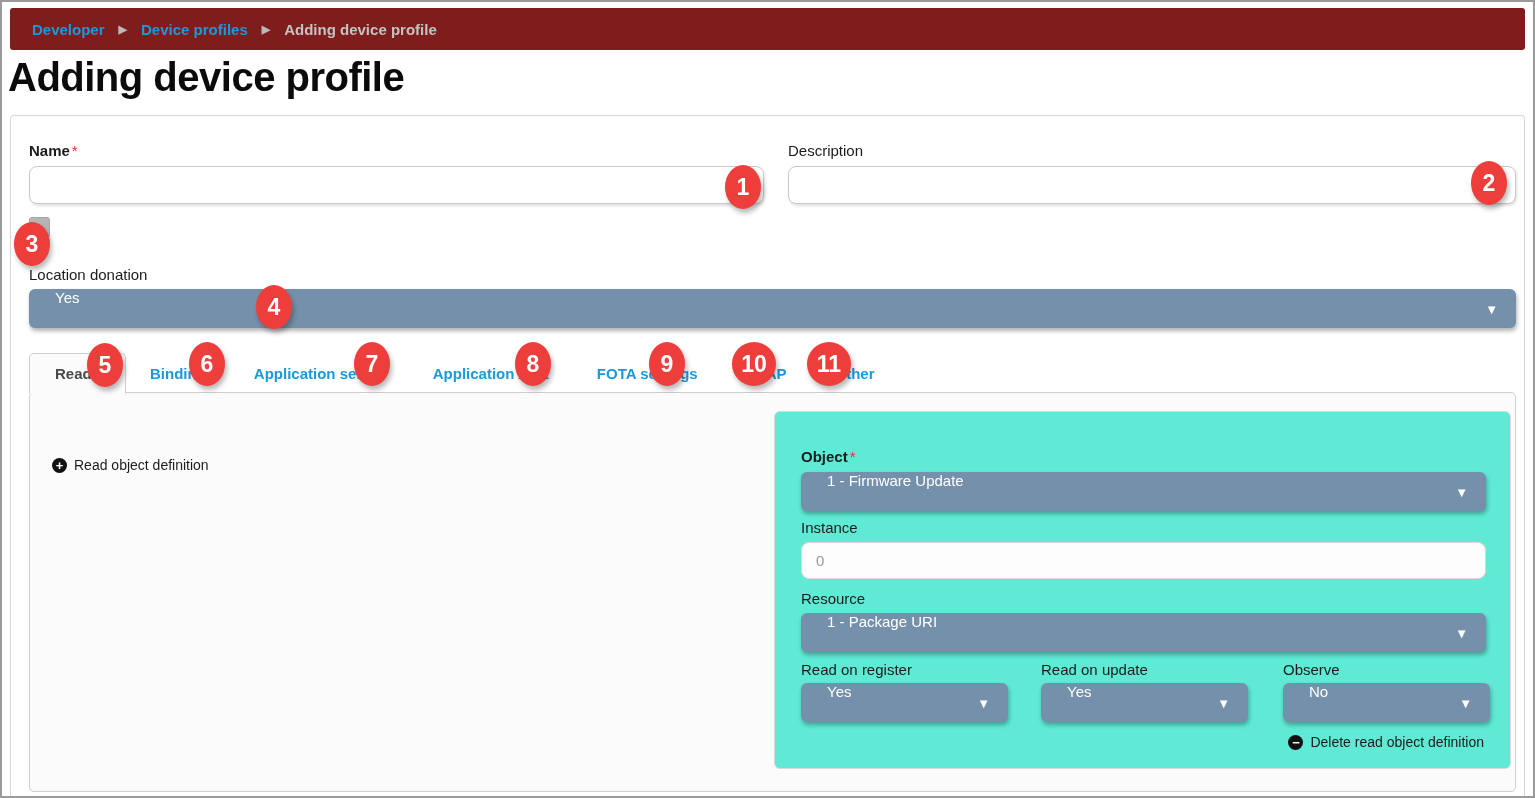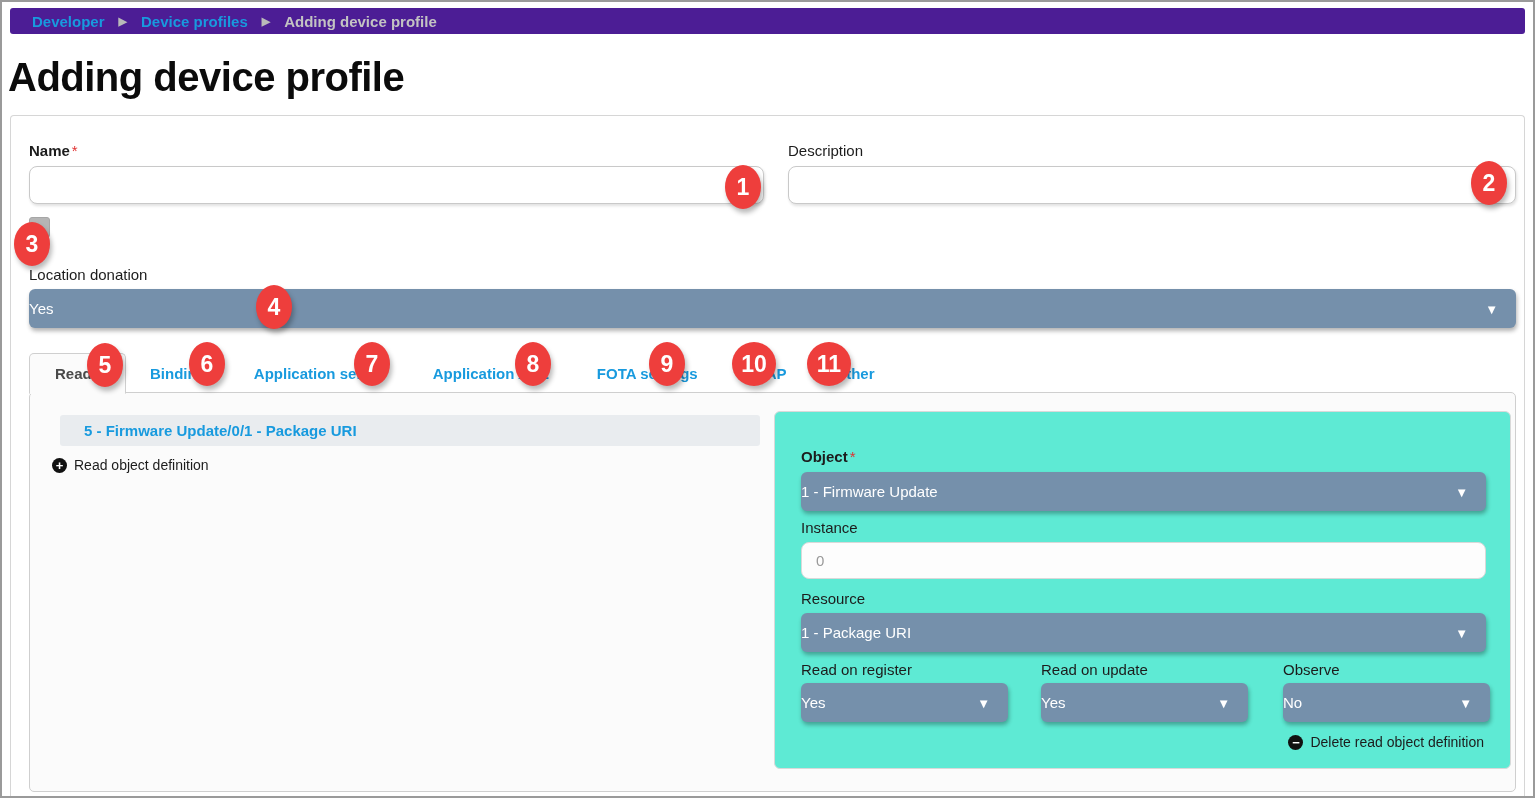--- a/index.html
+++ b/index.html
@@ -6,22 +6,22 @@
   html,body { width:1535px; height:798px; }
   body {
     font-family:"Liberation Sans", sans-serif;
     background:#ffffff;
     position:relative;
     overflow:hidden;
     border:2px solid #9a9a9a;
   }
   
   .breadcrumb {
-    position:absolute; left:8px; top:6px; right:8px; height:26px;
-    background:#4c1d95; border-radius:3px;
+    position:absolute; left:8px; top:6px; right:8px; height:42px;
+    background:#7f1d1d; border-radius:3px;
     display:flex; align-items:center; padding-left:22px;
     font-size:15px; font-weight:bold;
   }
   .crumb-link { color:#189ade; cursor:pointer; }
   .crumb-current { color:#c3c3c3; }
   .crumb-sep { color:#b9b9b9; font-size:11px; margin:0 14px; }
   
   .page-title {
     position:absolute; left:6px; top:53px;
     font-size:40px; font-weight:bold; color:#0b0b0b; letter-spacing:-0.5px;
@@ -43,22 +43,22 @@
     padding:0 14px; outline:none;
   }
   .text-input.dim { color:#9a9a9a; background:#fdfdfd; border-color:#d9d9d9; box-shadow:none; }
   .checkbox {
     position:absolute; width:21px; height:21px; border-radius:3px;
     background:#b5b5b5; border:1px solid #a6a6a6; cursor:pointer;
   }
   .dropdown {
     position:absolute; height:39px; background:#7590ab;
     border-radius:6px; box-shadow:1px 3px 4px rgba(0,0,0,0.3);
-    display:flex; align-items:center;
-    color:#ffffff; font-size:15px; cursor:pointer;
+    display:flex; 
+    color:#ffffff; font-size:15px; padding-left:26px; cursor:pointer;
   }
   .dd-caret {
     position:absolute; right:18px; top:50%; transform:translateY(-50%);
     color:#ffffff; font-size:13px;
   }
   
   .tabs { position:absolute; left:18px; top:236px; height:41px; display:flex; align-items:flex-end; }
   .tab {
     font-size:15px; font-weight:bold; color:#189ade;
     padding:11px 24px; cursor:pointer; white-space:nowrap;
@@ -140,21 +140,20 @@
     <div class="tab">Binding</div>
     <div class="tab">Application server</div>
     <div class="tab">Application ACL</div>
     <div class="tab">FOTA settings</div>
     <div class="tab">CoAP</div>
     <div class="tab">Other</div>
   </div>
 
   <div class="tab-panel">
 
-    <div class="list-item">5 - Firmware Update/0/1 - Package URI</div>
 
     <div class="action-link" style="left:22px; top:64px;">
       <span class="icon-circle">+</span>
       <span>Read object definition</span>
     </div>
 
     <div class="editor-card">
 
       <div class="field-label" style="left:26px; top:36px;">
         <b>Object</b><span class="req">*</span>

